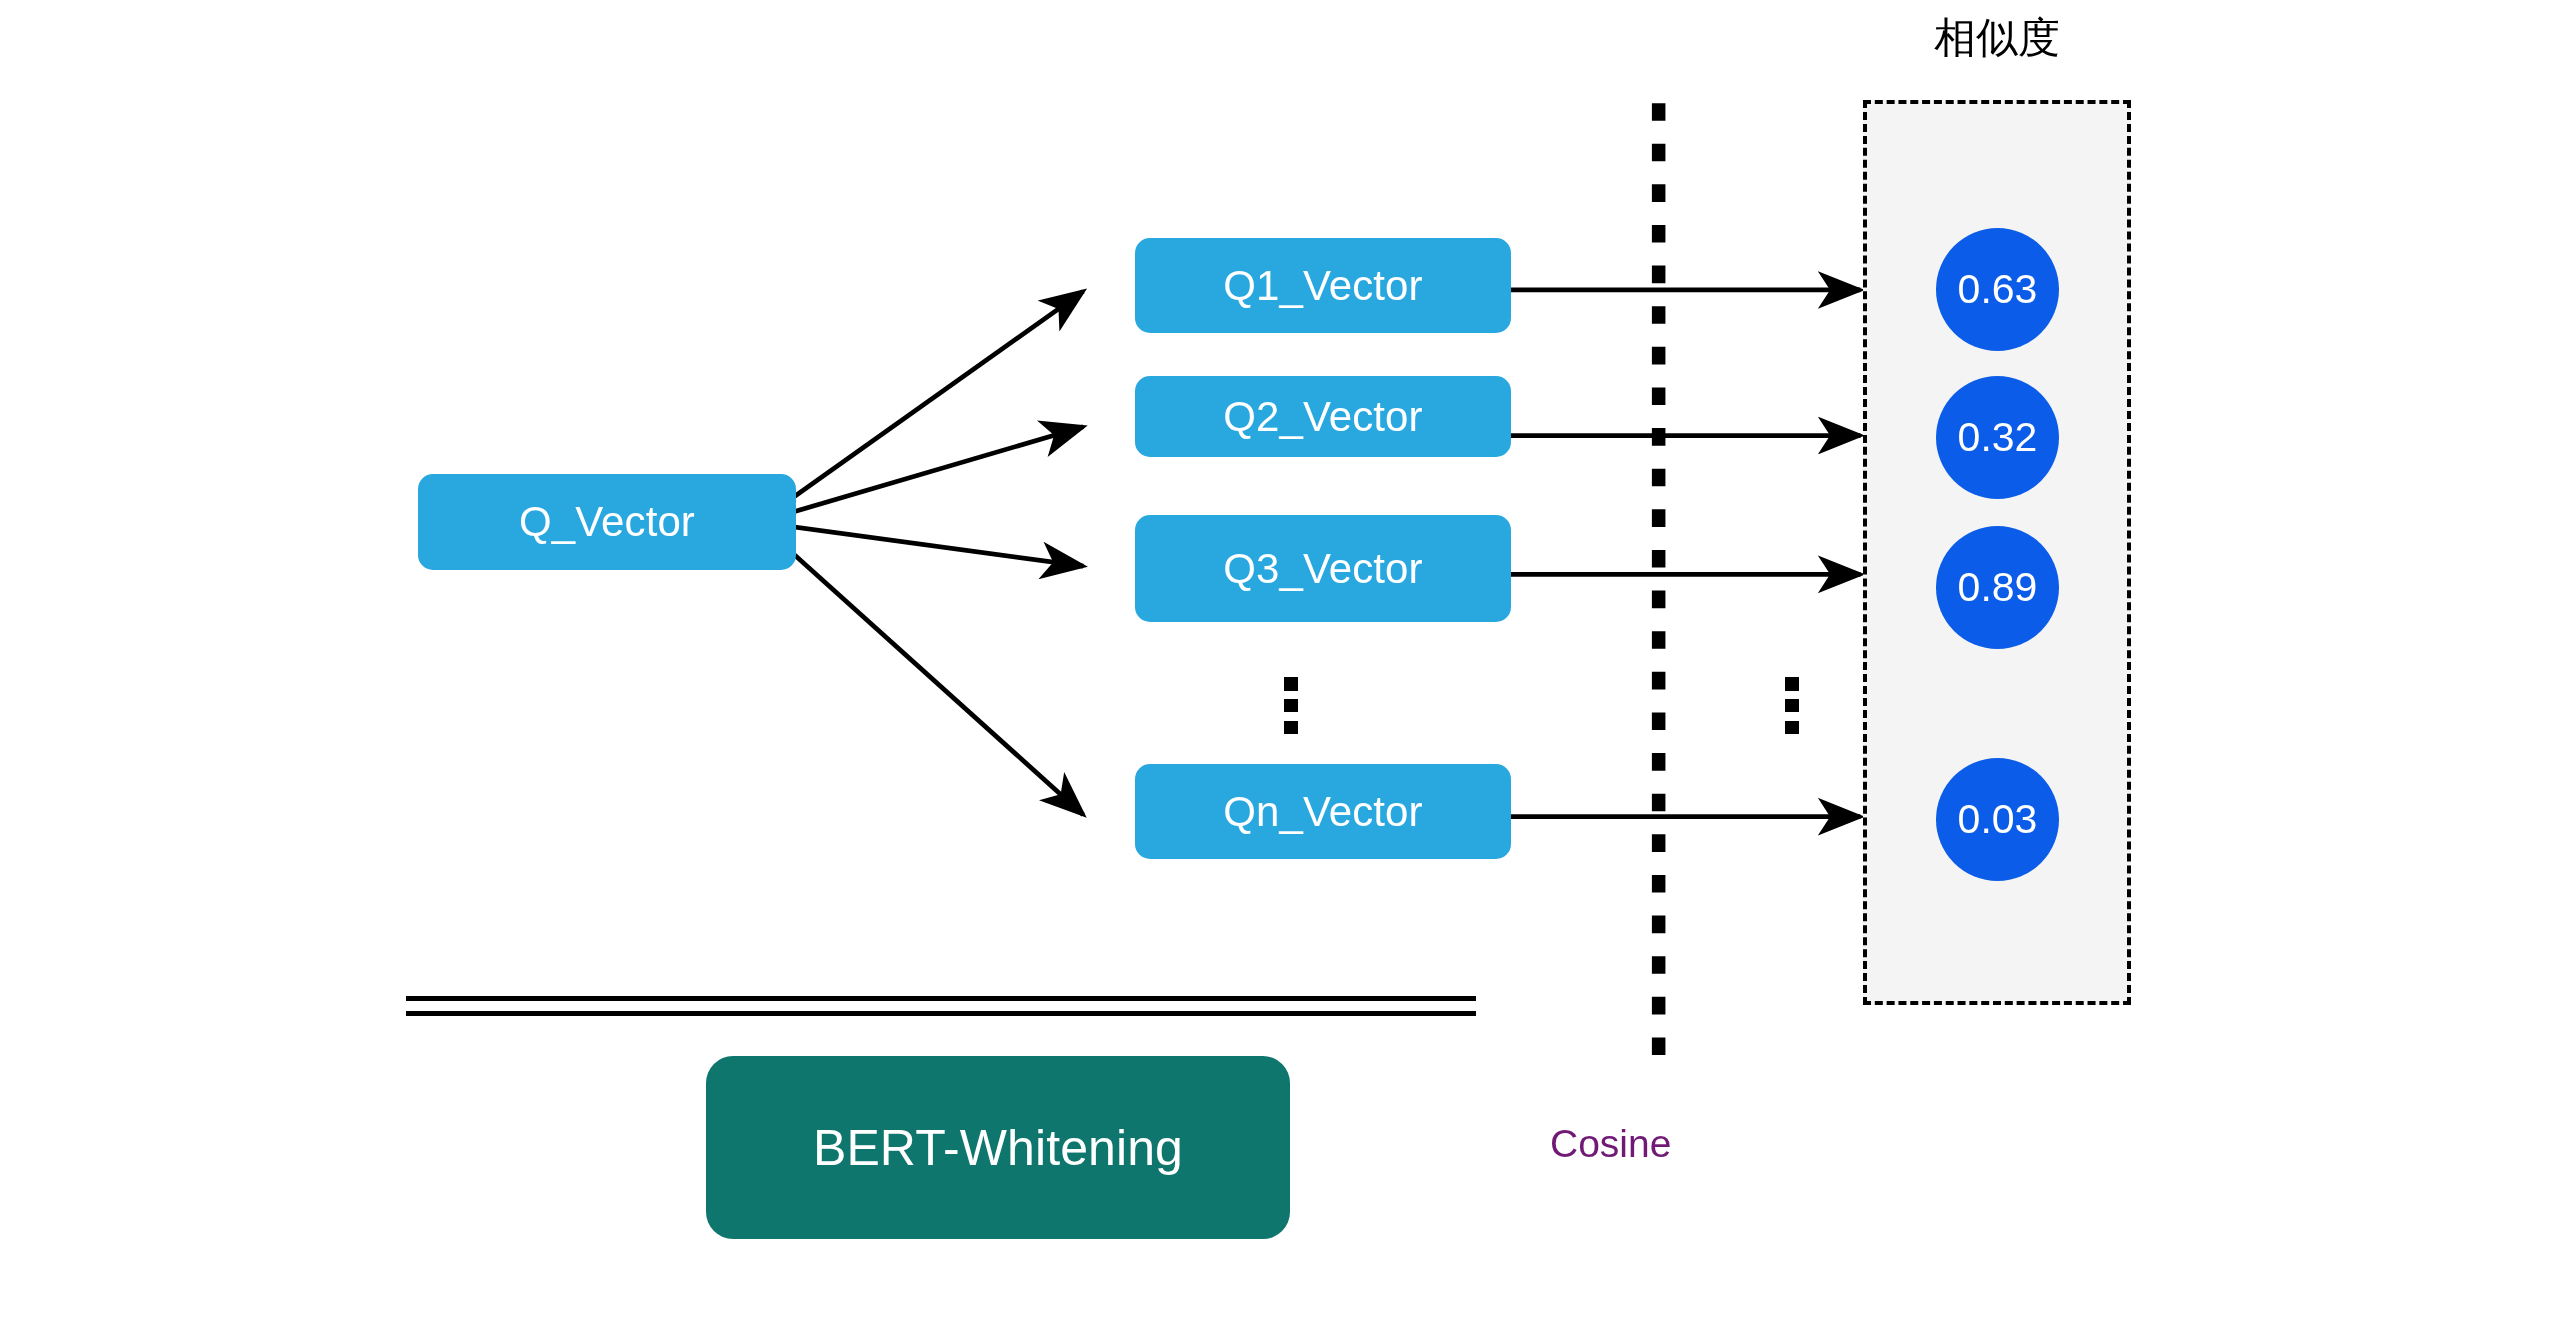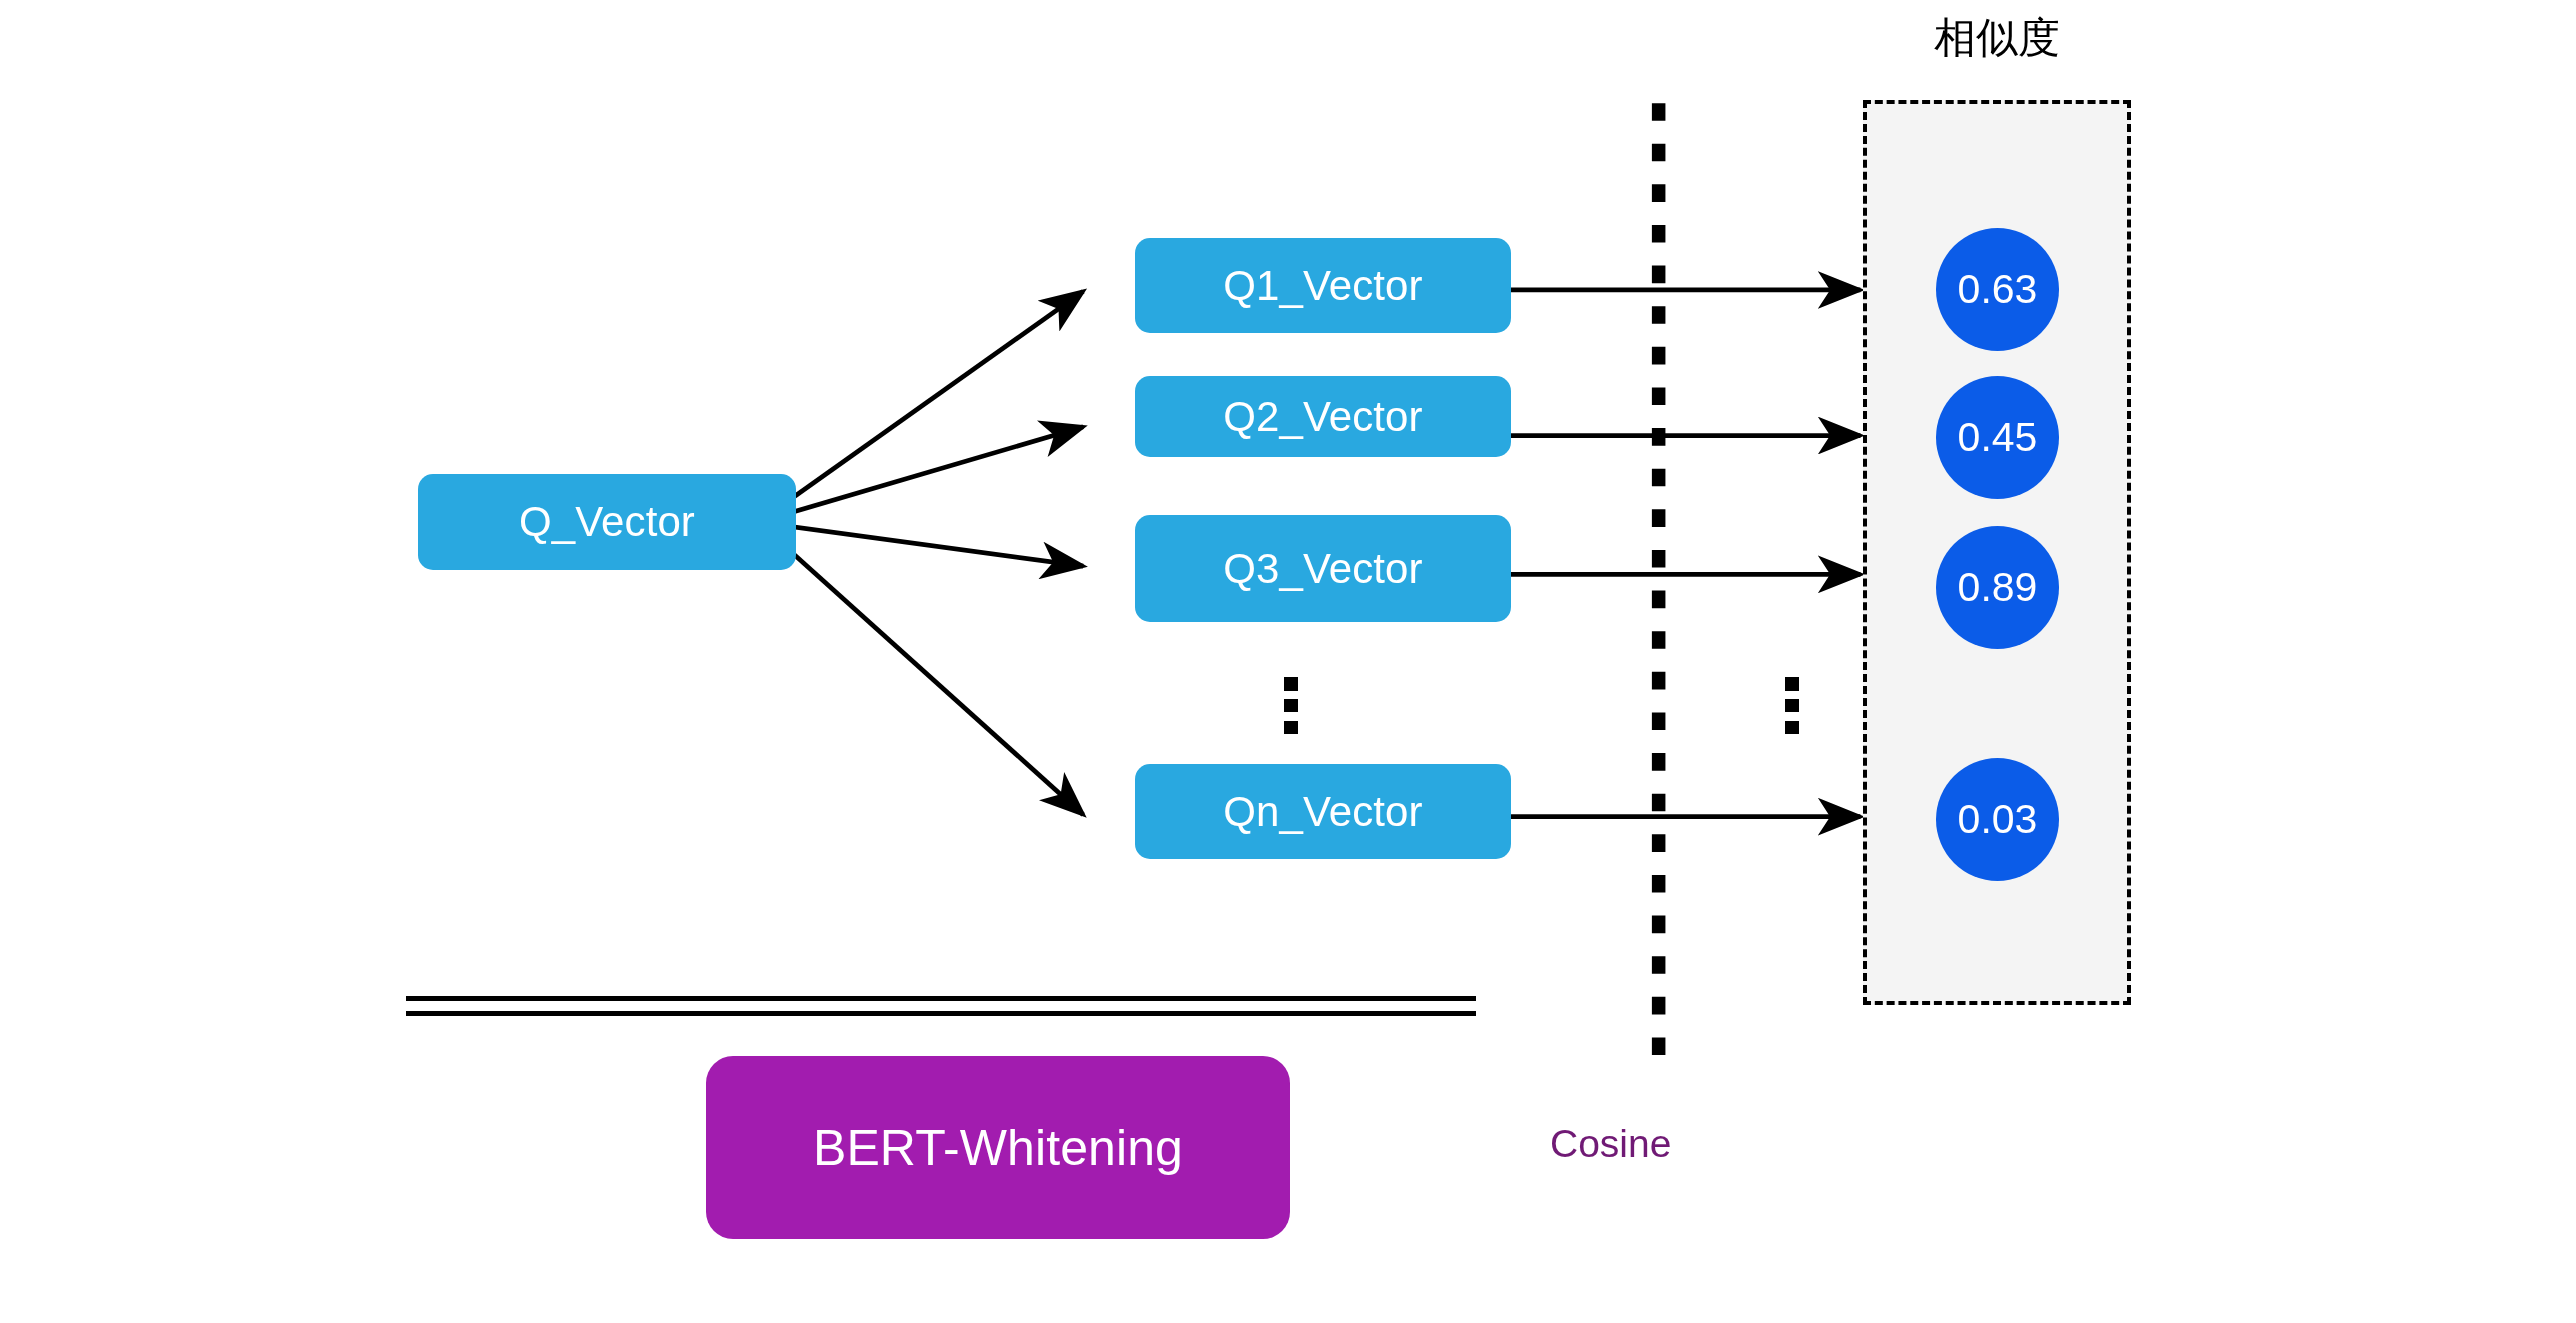--- a/index.html
+++ b/index.html
@@ -38,21 +38,21 @@
     font-weight: 400;
     letter-spacing: 0.1px;
     white-space: nowrap;
   }
   .node-blue {
     background: #29A8E0;
     font-size: 42px;
     margin-left: 38px;
   }
   .node-slate {
-    background: #a21caf;
+    background: #0f766e;
     border-radius: 27px;
     font-size: 50px;
   }
   
   #q-vector {
     left: 380px;
     top: 474px;
     width: 378px;
     height: 96px;
   }
@@ -216,21 +216,21 @@
 
   <div id="similarity-title">相似度</div>
 
   <div id="similarity-panel"></div>
 
   <div id="score-0" class="score-circle">
     <span>0.63</span>
   </div>
 
   <div id="score-1" class="score-circle">
-    <span>0.45</span>
+    <span>0.32</span>
   </div>
 
   <div id="score-2" class="score-circle">
     <span>0.89</span>
   </div>
 
   <div id="score-3" class="score-circle">
     <span>0.03</span>
   </div>
 

